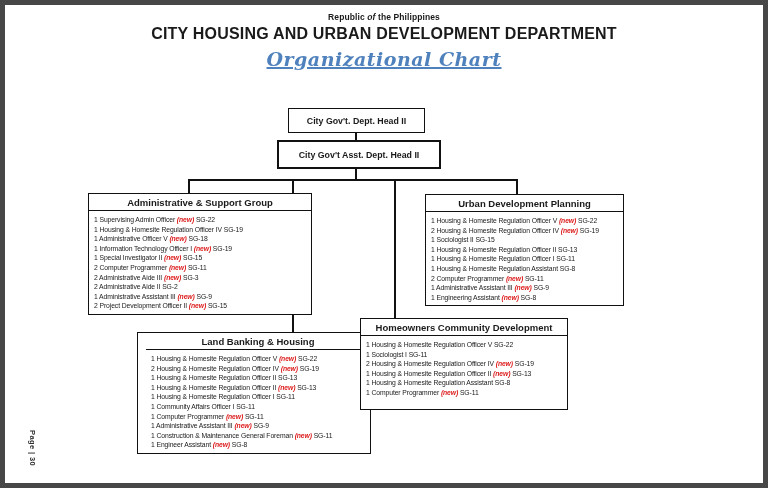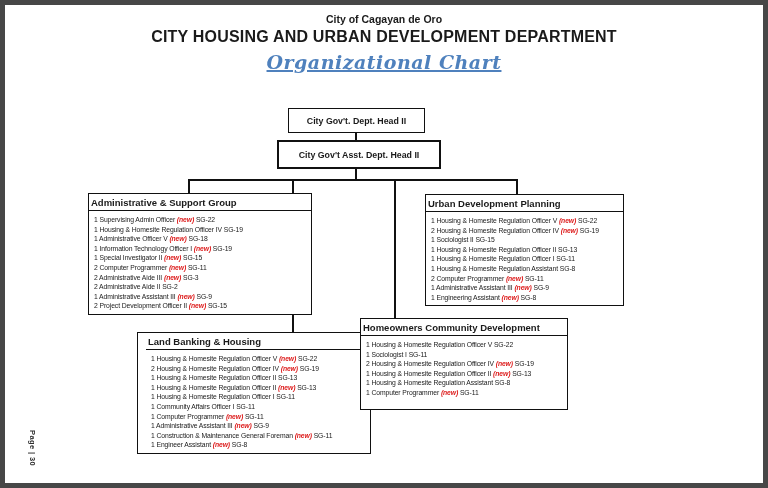--- a/index.html
+++ b/index.html
@@ -26,41 +26,45 @@
     position:absolute; display:flex; align-items:center; justify-content:center;
     background:#fff; font-weight:700; font-size:8.8px; text-align:center; z-index:2;
   }
   .tb1 { left:288px; top:108px; width:135px; height:23px; border:1.5px solid #111; }
   .tb2 { left:277px; top:140px; width:160px; height:25px; border:2.5px solid #111; }
 
   .line { position:absolute; background:#111; z-index:1; }
 
   .gbox { position:absolute; background:#fff; border:1.8px solid #111; z-index:2; }
   .gbox .gtitle {
-    font-weight:700; font-size:9.5px; padding:3px 2px 2px 2px;
+    font-weight:700; font-size:9.5px; text-align:center; padding:3px 2px 2px 2px;
     border-bottom:1.8px solid #111;
   }
   .gbox .glist { padding:4px 4px 3px 5px; }
   .item { font-size:6.8px; line-height:9.6px; white-space:nowrap; letter-spacing:-.1px; }
   .item .new { color:#dd1c1c; font-style:italic; font-weight:700; }
 
   
   .page-label {
     position:absolute; left:37px; top:430px; transform:rotate(90deg); transform-origin:0 0;
     font-size:7.5px; font-weight:700; color:#2e2e2e; letter-spacing:.4px; white-space:nowrap;
   }
 </style>
 </head>
 <body>
 
 <div class="screen">
   <div class="frame"></div>
 
   <div class="hdr">
-    <div class="l2">City of Cagayan de Oro</div>
+    <div class="l1">
+      <span>Republic</span>
+      <span class="it">of</span>
+      <span>the Philippines</span>
+    </div>
     <div class="l3">CITY HOUSING AND URBAN DEVELOPMENT DEPARTMENT</div>
     <div class="l4">Organizational Chart</div>
   </div>
 
   <div class="topbox tb1">
     <span>City Gov't. Dept. Head II</span>
   </div>
   <div class="topbox tb2">
     <span>City Gov't Asst. Dept. Head II</span>
   </div>

